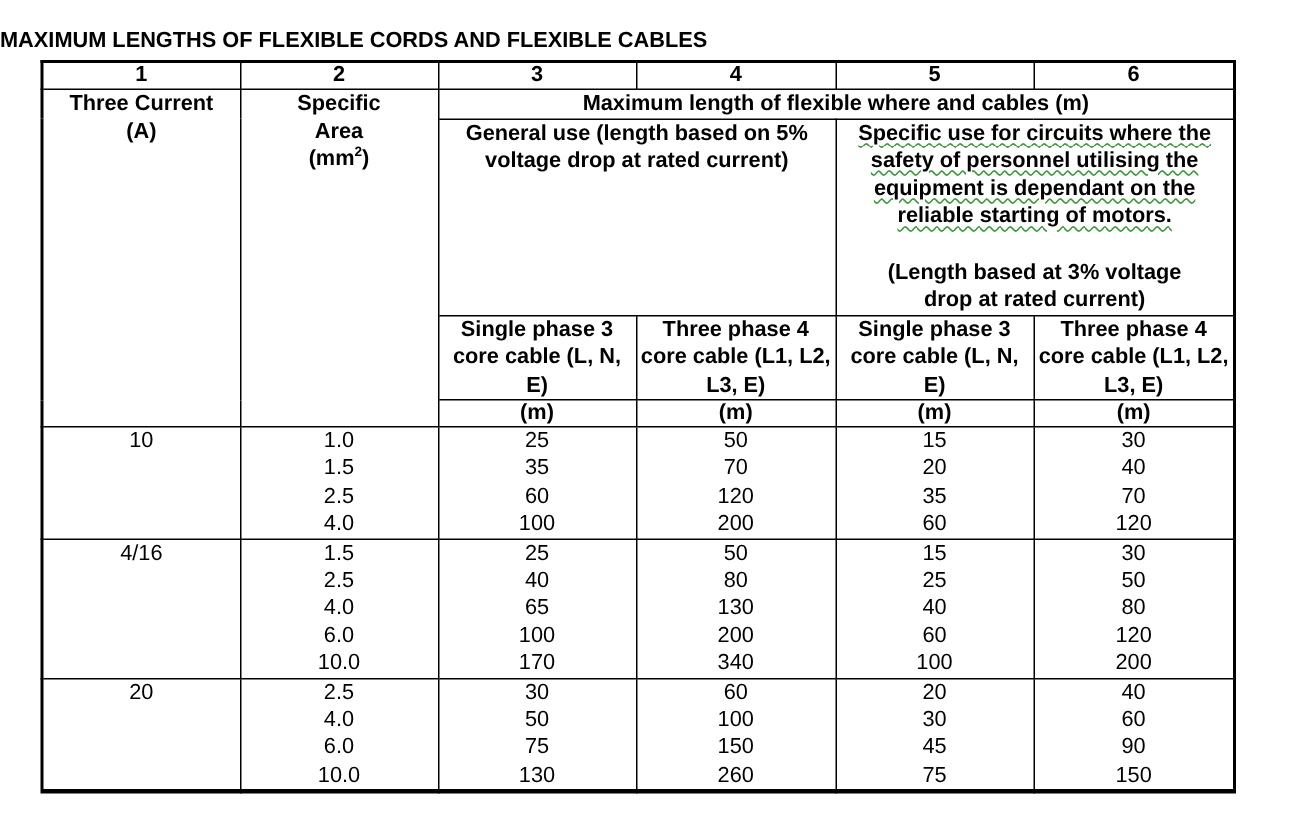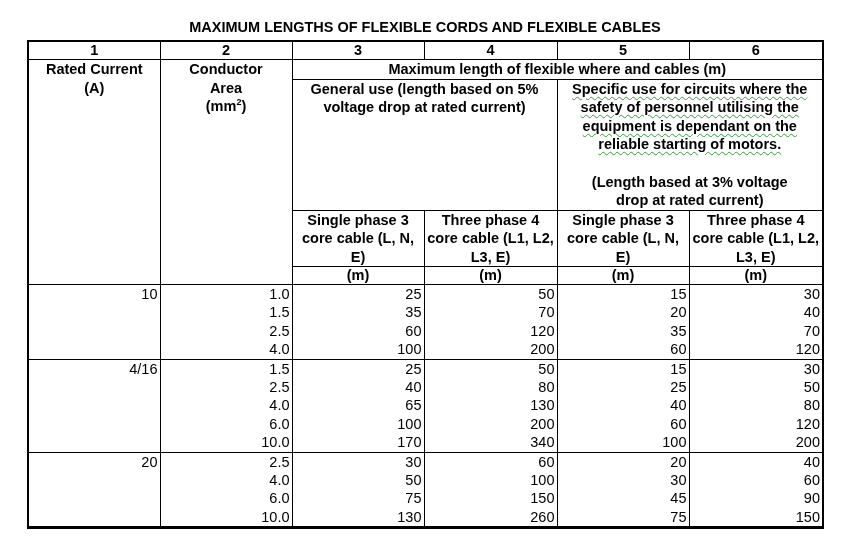--- a/index.html
+++ b/index.html
@@ -1,22 +1,22 @@
 <!DOCTYPE html>
 <html><head>
 <meta charset="utf-8">
 <style>
   html,body{margin:0;padding:0;background:#fff;}
   body{width:861px;height:549px;position:relative;font-family:"Liberation Sans",sans-serif;color:#000;}
-  .title{position:absolute;left:0;width:850px;top:19px;text-align:center;font-weight:bold;font-size:14.5px;}
+  .title{position:absolute;left:0;width:850px;top:19px;font-weight:bold;font-size:14.5px;}
   table{position:absolute;left:27px;top:40px;border-collapse:collapse;border:2px solid #000;table-layout:fixed;width:795px;}
   td{border:1px solid #000;text-align:center;vertical-align:top;font-size:14.5px;line-height:18.5px;padding:0 2px;}
   .b{font-weight:bold;}
   .num td{line-height:17px;}
-  .data td{font-size:14.5px;line-height:18.4px;text-align:right;}
+  .data td{font-size:14.5px;line-height:18.4px;}
   .sq{text-decoration:underline wavy #3a9a3a;text-decoration-thickness:1px;text-underline-offset:2px;}
   sup{font-size:9px;line-height:0;}
   .last{border-bottom:3px solid #000;}
 </style>
 </head>
 <body>
 
 <div class="title">MAXIMUM LENGTHS OF FLEXIBLE CORDS AND FLEXIBLE CABLES</div>
 
 <table>
@@ -32,25 +32,25 @@
       <tr class="num b">
     <td>1</td>
     <td>2</td>
     <td>3</td>
     <td>4</td>
     <td>5</td>
     <td>6</td>
   </tr>
   <tr class="b">
     <td rowspan="4">
-      <div>Rated Current</div>
+      <div>Three Current</div>
       <div>(A)</div>
     </td>
     <td rowspan="4">
-      <div>Conductor</div>
+      <div>Specific</div>
       <div>Area</div>
       <div><span>(mm</span><sup>2</sup><span>)</span></div>
     </td>
     <td colspan="4">Maximum length of flexible where and cables (m)</td>
   </tr>
   <tr class="b">
     <td colspan="2" style="height:111px;padding:0 10px;">General use (length based on 5% voltage drop at rated current)</td>
     <td colspan="2">
       <span class="sq">Specific use for circuits where the safety of personnel utilising the equipment is dependant on the reliable starting of motors.</span>
       <div style="padding:0 20px;margin-top:19px;">(Length based at 3% voltage drop at rated current)</div>

